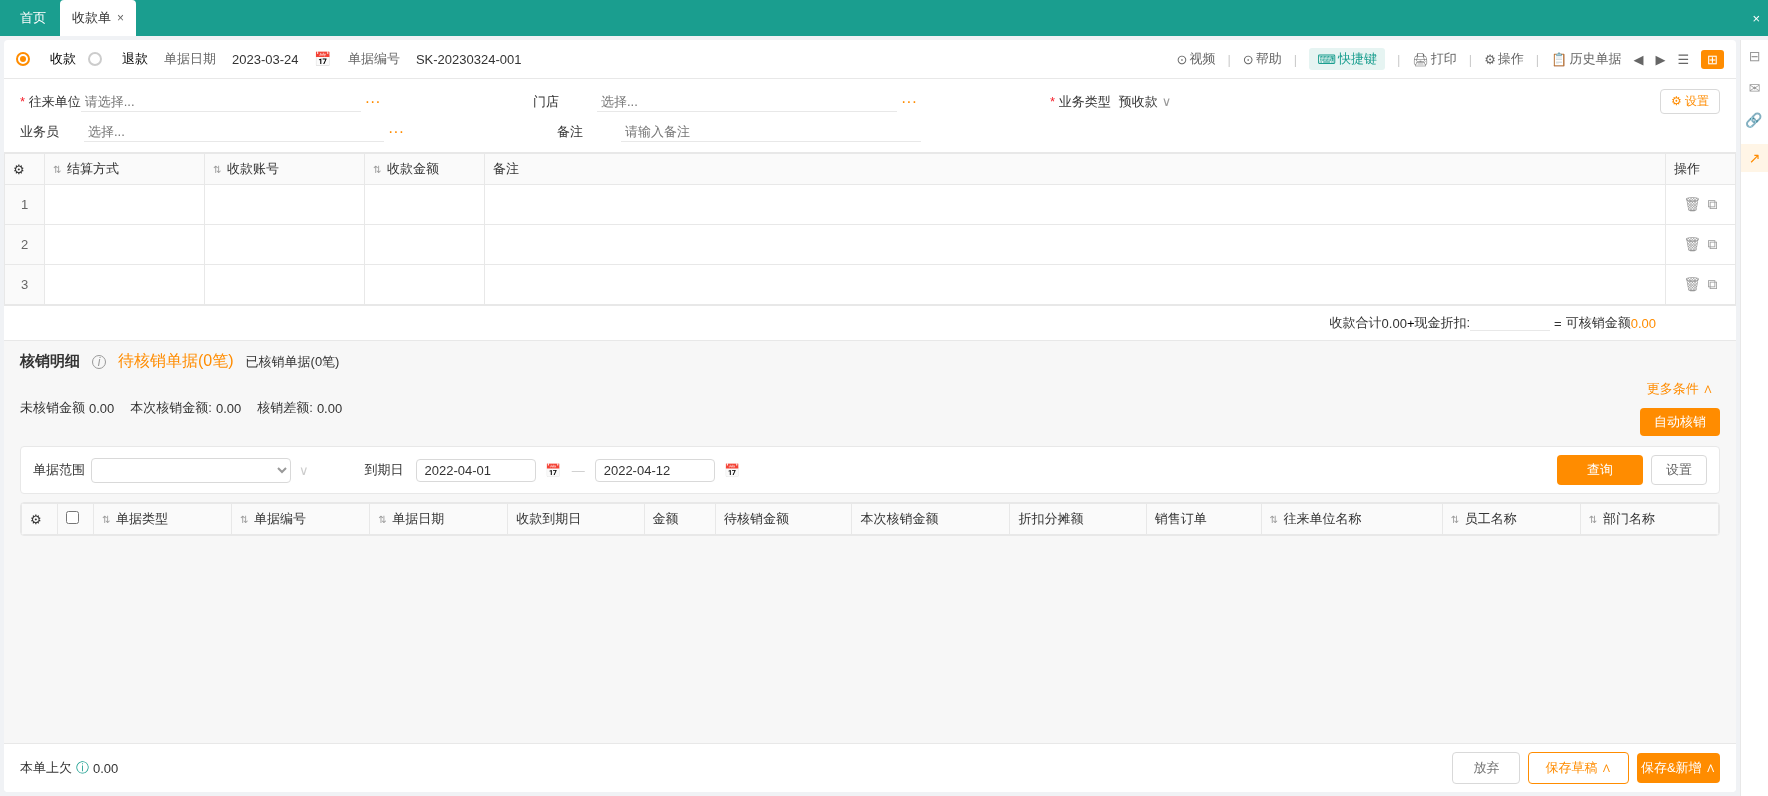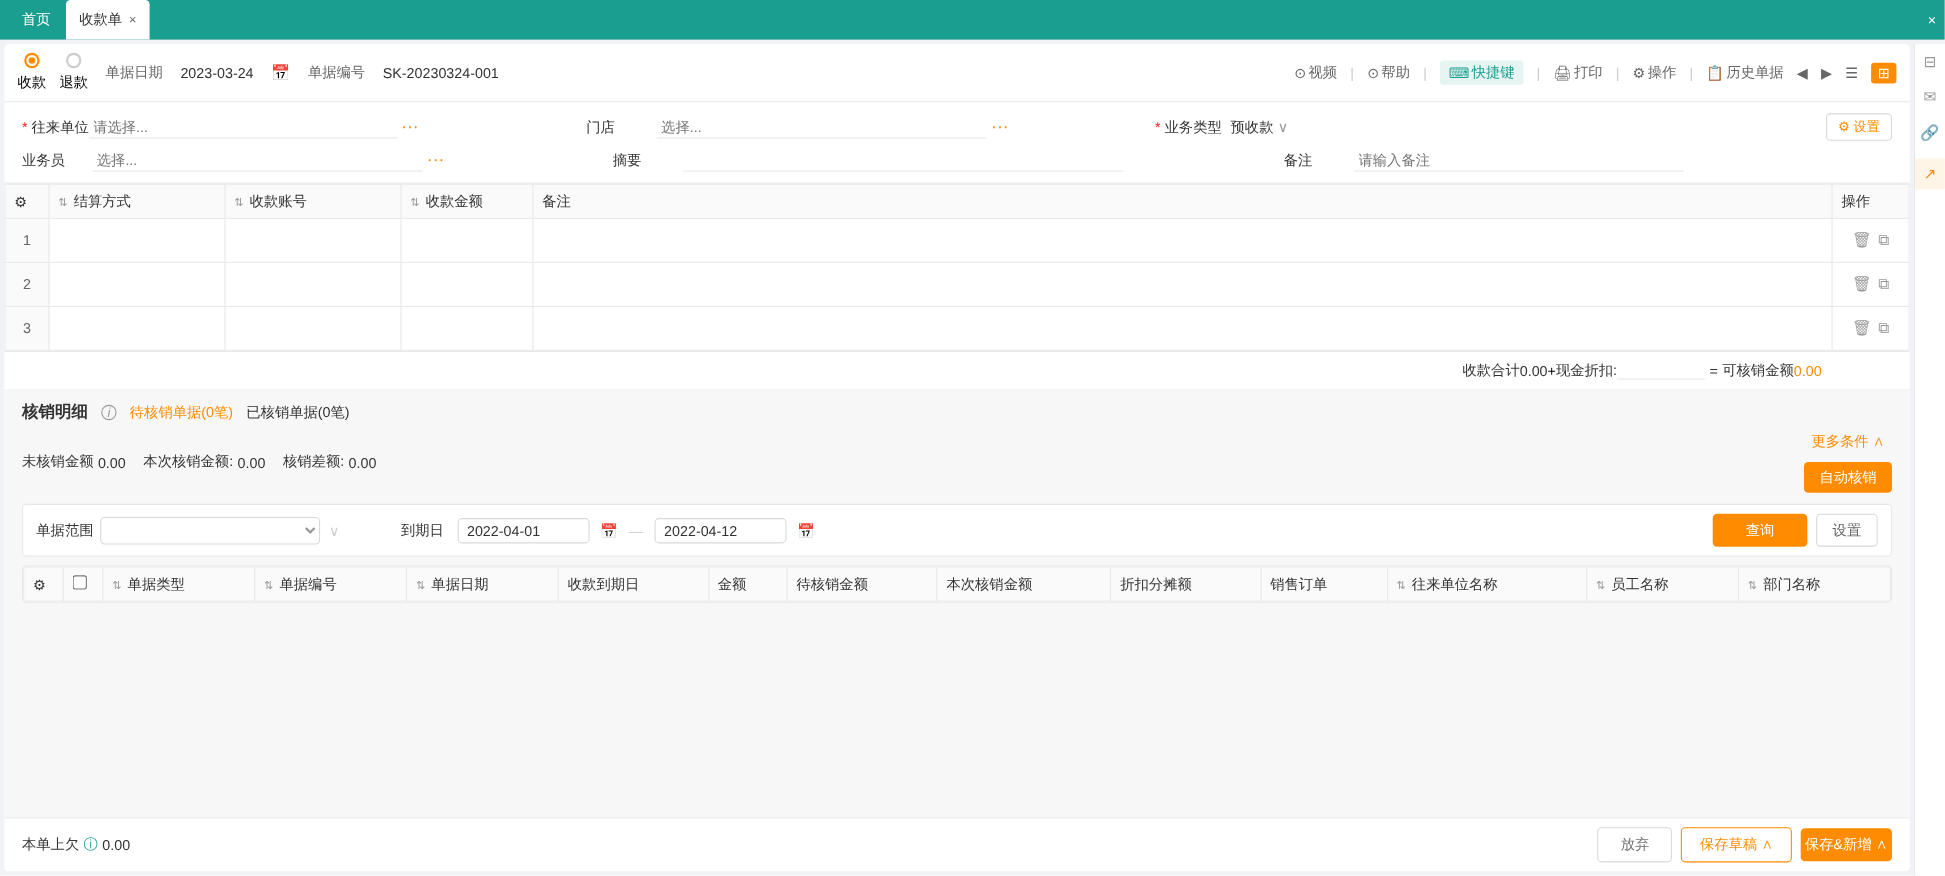--- a/index.html
+++ b/index.html
@@ -59,23 +59,22 @@
       gap: 16px;
     }
     .radio-group {
       display: flex;
       gap: 12px;
       align-items: center;
     }
     .radio-item {
       display: flex;
       align-items: center;
-      gap: 4px;
-      cursor: pointer;
-      flex-direction: column;
+      gap: 20px;
+      cursor: pointer;
     }
     .radio-circle {
       width: 14px;
       height: 14px;
       border-radius: 50%;
       border: 2px solid #ccc;
       display: flex;
       align-items: center;
       justify-content: center;
     }
@@ -240,21 +239,21 @@
       margin-bottom: 8px;
     }
     .writeoff-title {
       font-size: 15px;
       font-weight: bold;
       color: #333;
     }
     .writeoff-tab {
       color: #ff8c00;
       cursor: pointer;
-      font-size: 13px;
+      font-size: 16px;
     }
     .info-icon {
       color: #999;
       cursor: pointer;
       font-size: 12px;
       border: 1px solid #999;
       border-radius: 50%;
       width: 14px;
       height: 14px;
       display: inline-flex;
@@ -524,24 +523,20 @@
         </div>
         <button class="settings-btn">⚙ 设置</button>
       </div>
       <div class="form-row">
         <div class="form-field" style="max-width: 480px;">
           <label>业务员</label>
           <input type="text" class="form-input" style="max-width: 300px; margin-left: 4px;" placeholder="选择...">
           <span class="form-ellipsis">···</span>
         </div>
         <div class="form-field" style="margin-left: 40px; flex: 1;">
-          <label>摘要</label>
-          <input type="text" class="form-input" style="max-width: 400px; margin-left: 4px;">
-        </div>
-        <div class="form-field" style="margin-left: 40px; flex: 1;">
           <label>备注</label>
           <input type="text" class="form-input" style="max-width: 300px; margin-left: 4px;" placeholder="请输入备注">
         </div>
       </div>
     </div>
 
     <div style="border-bottom: 1px solid #e8e8e8;">
       <table class="data-table">
         <thead>
           <tr>

